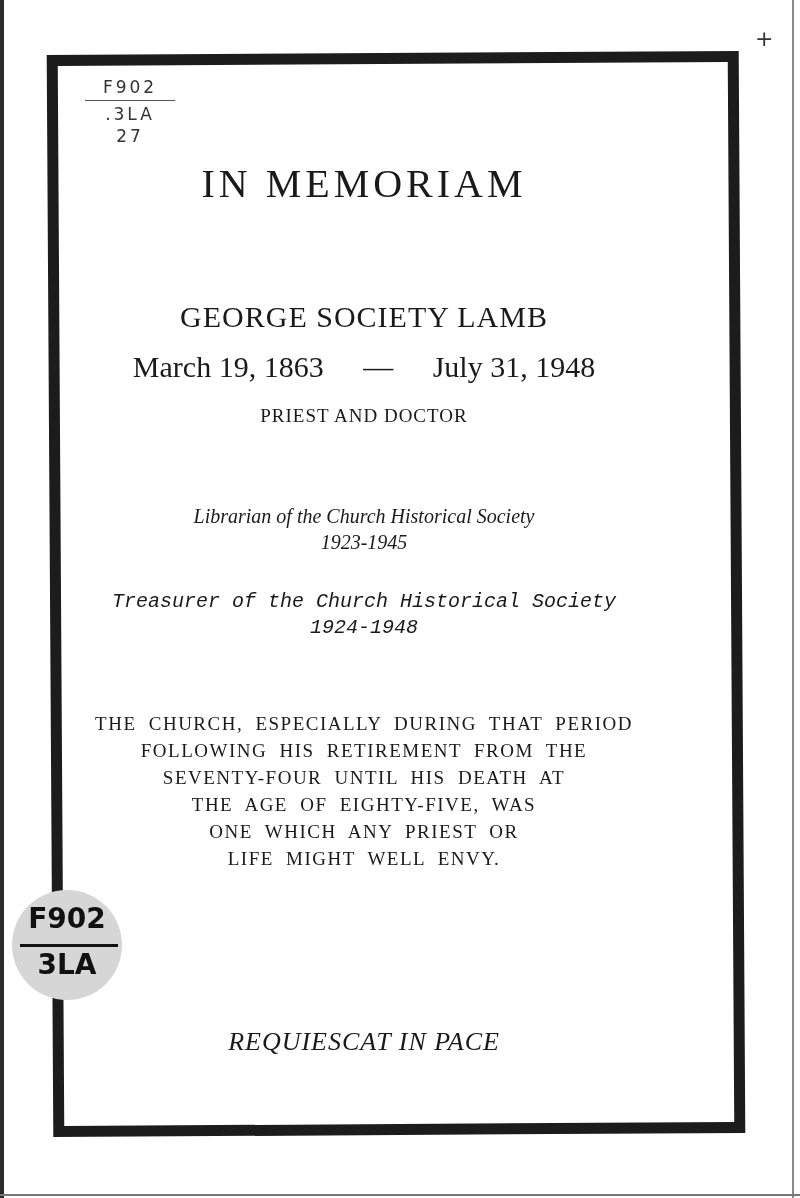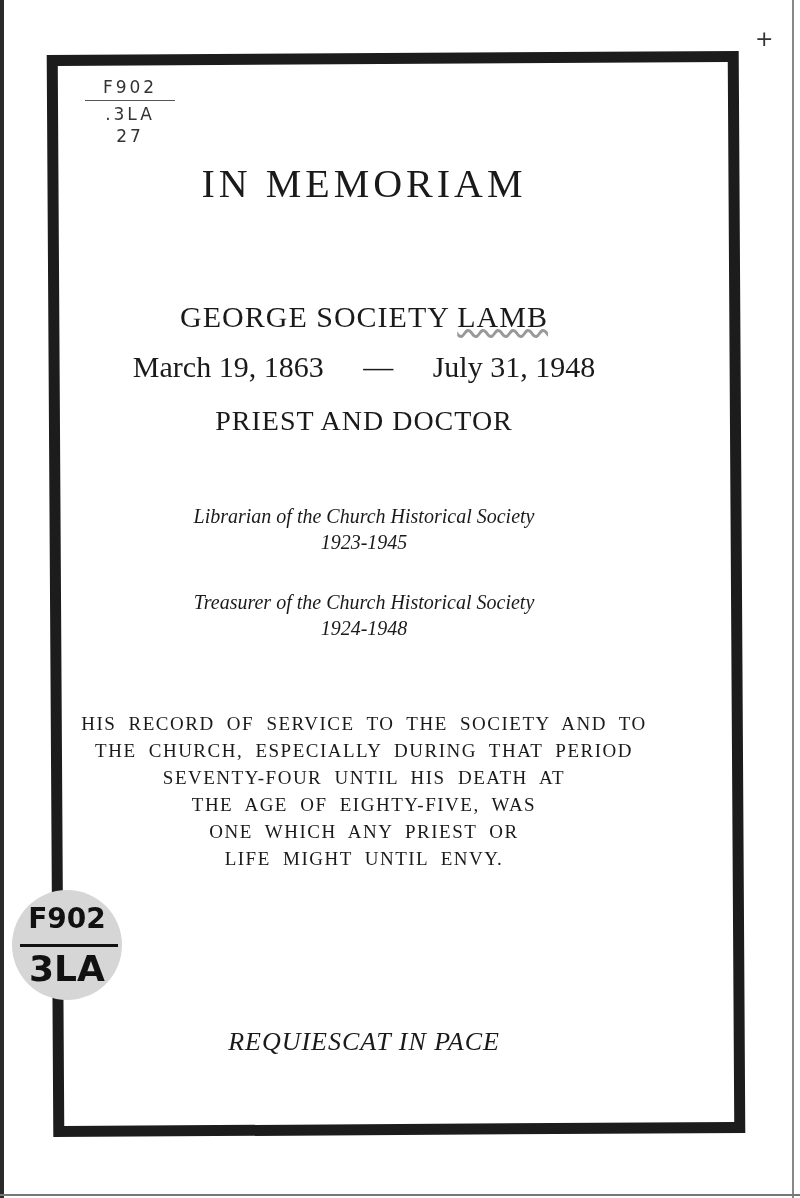--- a/index.html
+++ b/index.html
@@ -20,38 +20,38 @@
     }
     .call-number-hand {
       position: absolute; left: 85px; top: 76px; width: 90px;
       font-family: "DejaVu Sans", sans-serif; font-size: 17px; color: #333;
       text-align: center; line-height: 22px; letter-spacing: 3px;
     }
     .call-number-hand .rule { border-top: 1px solid #555; margin: 2px 0; }
     .content { position: absolute; left: 60px; width: 568px; text-align: center; margin-left: 20px; }
     .title { top: 160px; font-size: 40px; letter-spacing: 4px; }
     .name { top: 300px; font-size: 30px; letter-spacing: 1px; }
-    .name .underlined { text-decoration: underline; text-decoration-style: wavy; text-decoration-color: #999; }
+    .name .underlined { text-decoration-style: wavy; text-decoration-color: #999; }
     .dates { top: 350px; font-size: 30px; }
     .dates .dash { margin: 0 32px; }
-    .role { top: 405px; font-size: 28px; letter-spacing: 1px; }
+    .role { top: 405px; font-size: 19px; letter-spacing: 1px; }
     .office { font-style: italic; font-size: 20px; line-height: 26px; }
     .office1 { top: 503px; }
-    .office2 { top: 589px; }
+    .office2 { top: 589px; font-family: Liberation Mono, monospace; }
     .tribute { top: 710px; font-size: 19px; line-height: 27px; letter-spacing: 1.5px; word-spacing: 6px; }
     .closing { top: 1027px; font-size: 26px; letter-spacing: 1px; font-style: italic; }
     .sticker {
       position: absolute; left: 12px; top: 890px; width: 110px; height: 110px;
       border-radius: 50%; background: #d6d6d6;
       font-family: "DejaVu Sans", sans-serif; font-weight: bold; color: #111;
       text-align: center;
     }
     .sticker .top { position: absolute; left: 0; right: 0; top: 12px; font-size: 28px; }
     .sticker .rule { position: absolute; left: 8px; right: 4px; top: 54px; border-top: 3px solid #111; }
-    .sticker .bot { position: absolute; left: 0; right: 0; top: 58px; font-size: 36px; text-align: center; }
+    .sticker .bot { position: absolute; left: 0; right: 0; top: 58px; font-size: 28px; text-align: center; }
   </style>
 </head>
 <body>
 
 <div class="page-edge-left"></div>
 <div class="page-edge-right"></div>
 <div class="page-edge-bottom"></div>
 <div class="corner-mark">+</div>
 
 <div class="frame"></div>
@@ -81,26 +81,26 @@
   <div>Librarian of the Church Historical Society</div>
   <div>1923-1945</div>
 </div>
 
 <div class="content office office2">
   <div>Treasurer of the Church Historical Society</div>
   <div>1924-1948</div>
 </div>
 
 <div class="content tribute">
-  <div>HIS RECORD OF SERVICE TO THE SOCIETY AND TO</div>
   <div>THE CHURCH, ESPECIALLY DURING THAT PERIOD</div>
+  <div>FOLLOWING HIS RETIREMENT FROM THE</div>
   <div>SEVENTY-FOUR UNTIL HIS DEATH AT</div>
   <div>THE AGE OF EIGHTY-FIVE, WAS</div>
   <div>ONE WHICH ANY PRIEST OR</div>
-  <div>LIFE MIGHT UNTIL ENVY.</div>
+  <div>LIFE MIGHT WELL ENVY.</div>
 </div>
 
 <div class="content closing">REQUIESCAT IN PACE</div>
 
 <div class="sticker">
   <div class="top">F902</div>
   <div class="rule"></div>
   <div class="bot">3LA</div>
 </div>
 

